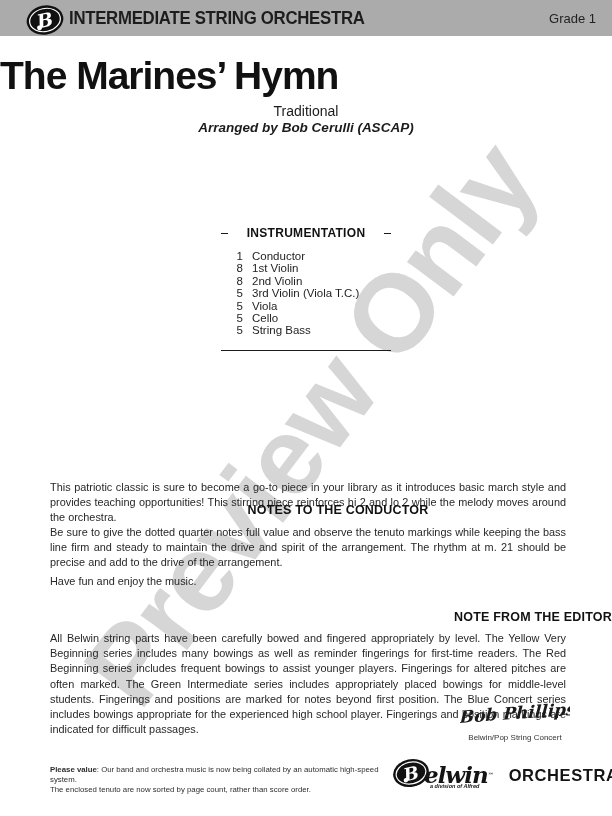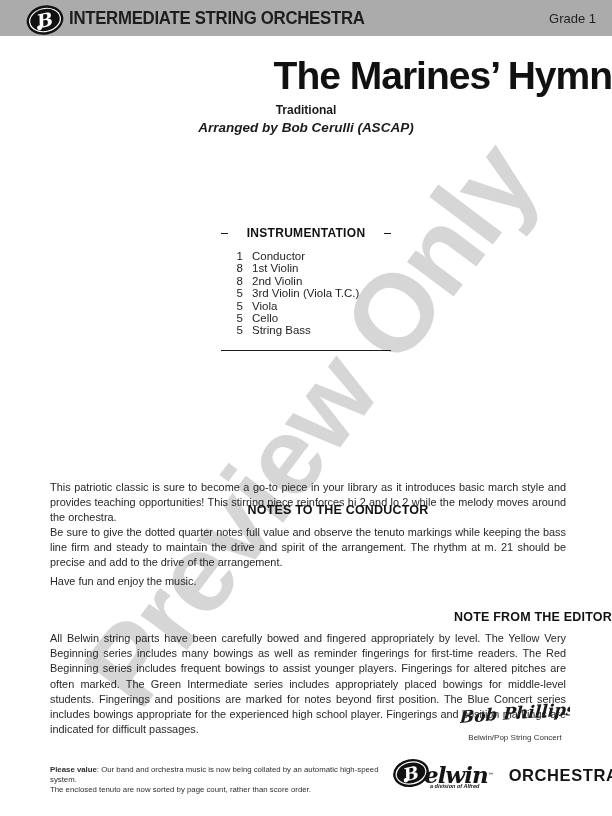--- a/index.html
+++ b/index.html
@@ -45,27 +45,27 @@
     white-space: nowrap;
   }
   .header .grade {
     position: absolute; right: 16px; top: 11px;
     font-size: 13px; color: #222222;
   }
 
   
   .title {
     position: absolute; top: 54px; left: 0; right: 0;
-    text-align: right;
+    text-align: left;
     font-size: 39px; font-weight: 700; letter-spacing: -1px;
     color: #111111;
   }
   .source {
     position: absolute; top: 103px; left: 0; right: 0;
-    text-align: center; font-size: 12px; font-weight: 700; color: #1b1b1b;
+    text-align: center; font-size: 14px; font-weight: 400; color: #1b1b1b;
   }
   .arranger {
     position: absolute; top: 120px; left: 0; right: 0;
     text-align: center; font-size: 13.5px; font-weight: 700; font-style: italic;
     color: #1b1b1b;
   }
 
   
   .instr { position: absolute; left: 221px; top: 226px; width: 170px; }
   .instr-head { display: flex; align-items: center; gap: 19px; }

